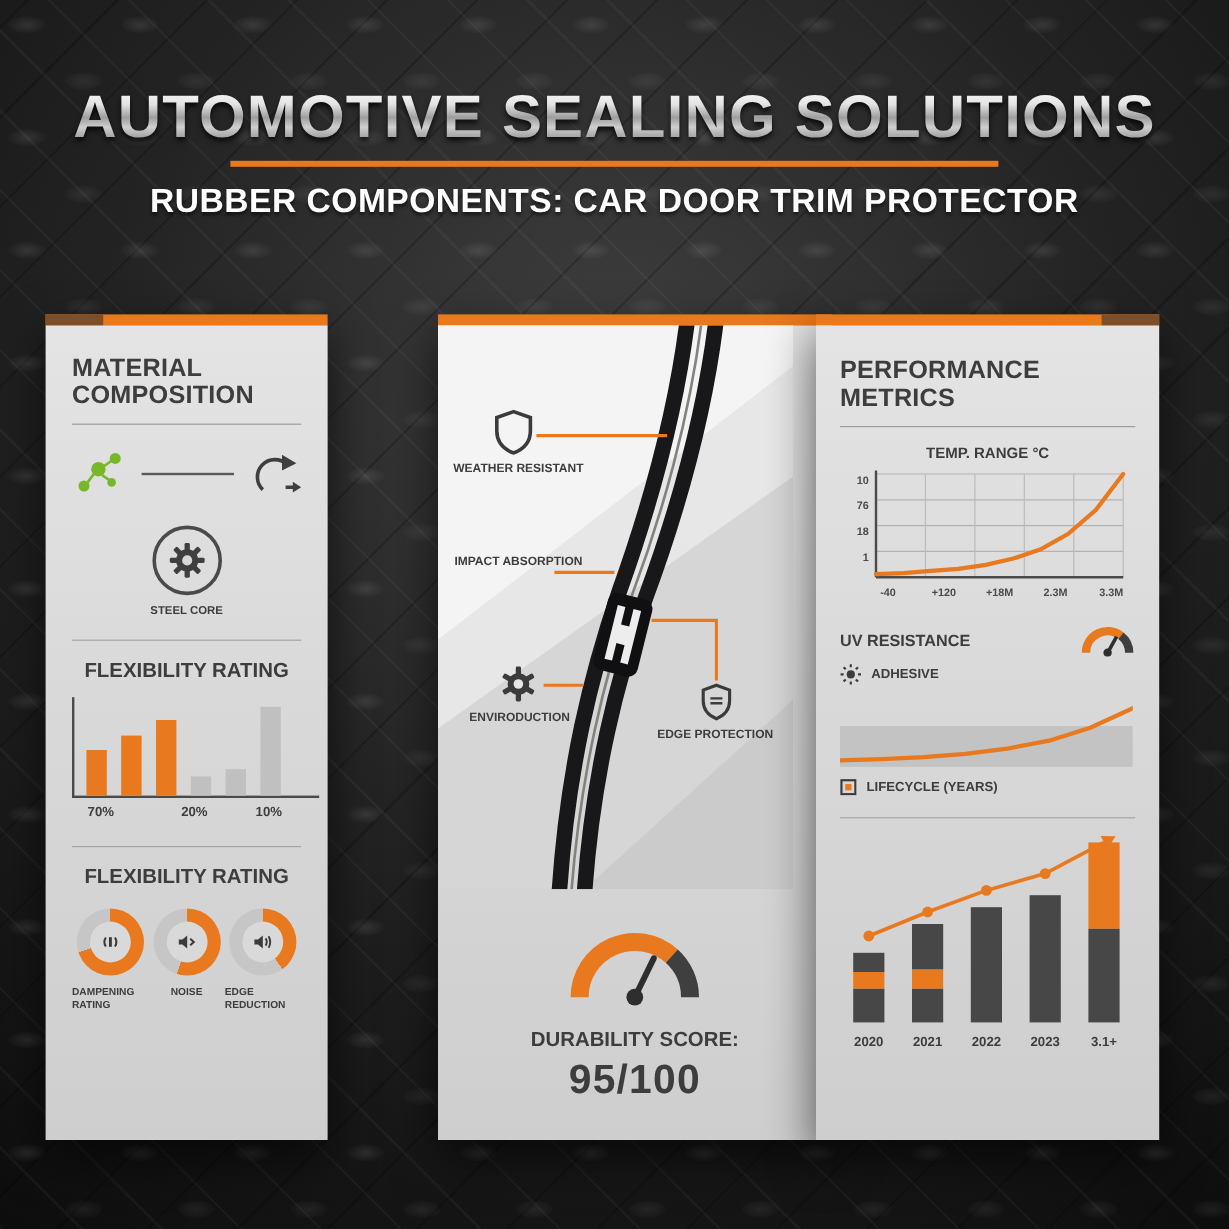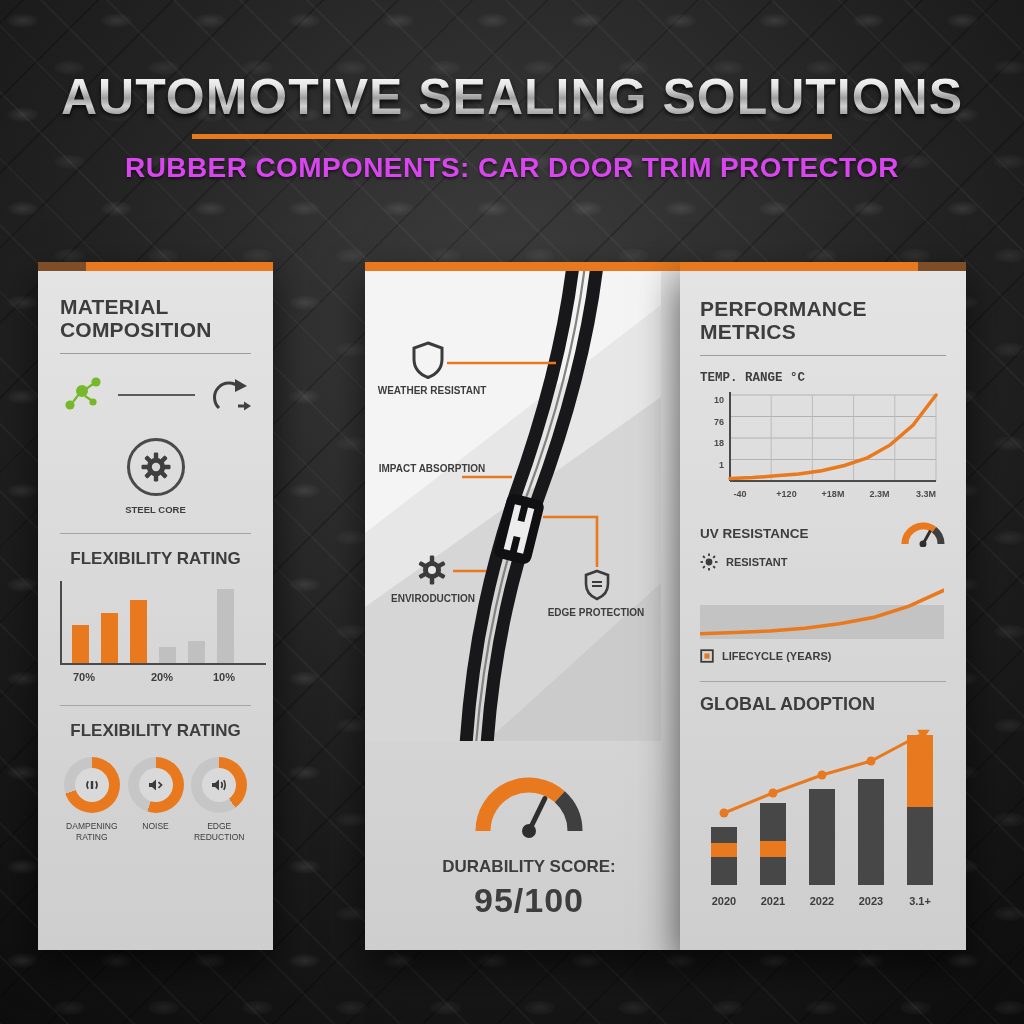--- a/index.html
+++ b/index.html
@@ -22,21 +22,21 @@
 
   
   .hdr{ position:absolute; left:0; right:0; top:72px; text-align:center; }
   .big-title{
     margin:0; font-size:50px; font-weight:800; letter-spacing:1px; line-height:1;
     background:linear-gradient(180deg,#ffffff 0%,#e3e3e3 30%,#9e9e9e 52%,#cfcfcf 68%,#7b7b7b 100%);
     -webkit-background-clip:text; background-clip:text; color:transparent;
     filter:drop-shadow(0 3px 2px rgba(0,0,0,0.75));
   }
   .title-rule{ width:640px; height:5px; margin:12px auto 13px; background:var(--accent); }
-  .sub-title{ margin:0; font-size:28px; font-weight:800; letter-spacing:0.4px; color:#d946ef;
+  .sub-title{ margin:0; font-size:28px; font-weight:800; letter-spacing:0.4px; color:#ffffff;
     text-shadow:0 2px 3px rgba(0,0,0,0.55); }
 
   
   .panel{
     position:absolute; top:262px; height:688px;
     background:linear-gradient(180deg,#e4e4e4 0%,#d7d7d7 55%,#cecece 100%);
     border-top:9px solid var(--accent);
     box-shadow:0 16px 38px rgba(0,0,0,0.65);
   }
   #panel-left { left:38px;  width:235px; padding:24px 22px 0; }
@@ -66,37 +66,37 @@
   .fbar{ width:17px; }
   .flex-ticks{ position:relative; height:16px; margin-top:6px; font-size:11px; font-weight:800; }
   .flex-ticks span{ position:absolute; width:44px; text-align:center; }
   .tick-0{ left:2px; } .tick-1{ left:80px; } .tick-2{ left:142px; }
 
   .donut-row{ display:flex; margin-top:16px; }
   .donut-item{ flex:1; display:flex; flex-direction:column; align-items:center; gap:8px; }
   .donut{ width:56px; height:56px; border-radius:50%; display:flex; align-items:center; justify-content:center; }
   .donut-hole{ width:34px; height:34px; border-radius:50%; background:#d9d9d9;
     display:flex; align-items:center; justify-content:center; }
-  .donut-label{ font-size:8.5px; font-weight:400; text-align:center; max-width:84px; line-height:1.25; }
+  .donut-label{ font-size:8.5px; font-weight:700; text-align:left; max-width:84px; line-height:1.25; }
 
   
   .trim-graphic{ position:relative; width:296px; height:470px; overflow:hidden; }
   .co-icon{ position:absolute; }
   .co-label{ position:absolute; font-size:10px; font-weight:800; text-align:center; line-height:1.25; }
   #co1-icon{ left:46px; top:70px; }  #co1-label{ left:8px;  top:114px; width:118px; }
   #co2-label{ left:12px; top:192px; width:110px; }
   #co3-icon{ left:52px; top:284px; } #co3-label{ left:10px; top:322px; width:116px; }
   #co4-icon{ left:218px; top:298px; } #co4-label{ left:176px; top:336px; width:110px; }
   .durability{ text-align:center; margin-top:28px; }
   #dur-gauge{ margin:0 auto; }
   .dur-label{ font-size:17px; font-weight:800; margin-top:16px; }
   .dur-value{ font-size:34px; font-weight:800; margin-top:4px; letter-spacing:1px;text-align:center; }
 
   
-  .chart-title{ font-size:12.5px; font-weight:800; margin-top:15px;font-family:Liberation Mono, monospace; }
+  .chart-title{ text-align:center; font-size:12.5px; font-weight:800; margin-top:15px; }
   #temp-chart{ margin-top:4px; }
   .uv-row{ display:flex; align-items:center; justify-content:space-between; margin-top:12px; }
   .uv-label{ font-size:13.5px; font-weight:800; }
   .excellent-row{ display:flex; align-items:center; gap:8px; margin-top:6px; font-size:11px; font-weight:800; }
   #uv-area{ margin-top:8px; }
   .lifecycle-row{ display:flex; align-items:center; gap:8px; margin-top:8px; font-size:11px; font-weight:800; }
   .adoption-title{ font-size:18px; font-weight:800; margin-top:12px; }
   #adoption-chart{ margin-top:6px; }
 </style>
 </head>
@@ -335,39 +335,38 @@
         <line x1="9" y1="0.5" x2="9" y2="3"></line>
           <line x1="9" y1="15" x2="9" y2="17.5"></line>
         <line x1="0.5" y1="9" x2="3" y2="9"></line>
           <line x1="15" y1="9" x2="17.5" y2="9"></line>
         <line x1="3" y1="3" x2="4.8" y2="4.8"></line>
           <line x1="13.2" y1="13.2" x2="15" y2="15"></line>
         <line x1="3" y1="15" x2="4.8" y2="13.2"></line>
           <line x1="13.2" y1="4.8" x2="15" y2="3"></line>
       </g>
     </svg>
-    <span>RESISTANT</span>
+    <span>ADHESIVE</span>
   </div>
 
   <svg id="uv-area" width="244" height="62" viewBox="0 0 244 62">
       <rect x="0" y="26" width="244" height="34" fill="#c3c3c3"></rect>
       <polyline points="0.0,54.7 34.9,53.6 69.7,52.0 104.6,49.2 139.4,44.8 174.3,38.2 209.1,27.2 244.0,11.2" fill="none" stroke="#E8791E" stroke-width="3.5" stroke-linecap="round"></polyline>
     </svg>
 
   <div class="lifecycle-row">
     <svg width="14" height="14" viewBox="0 0 14 14">
       <rect x="1.2" y="1.2" width="11.6" height="11.6" fill="none" stroke="#3b3b3b" stroke-width="1.8"></rect>
       <rect x="4.4" y="4.4" width="5.2" height="5.2" style="fill:var(--accent)"></rect>
     </svg>
     <span>LIFECYCLE (YEARS)</span>
   </div>
 
   <div class="divider"></div>
 
-  <div class="adoption-title">GLOBAL ADOPTION</div>
   <svg id="adoption-chart" width="244" height="192" viewBox="0 0 244 192">
       <rect x="11" y="106" width="26" height="16" fill="#474747"></rect>
       <rect x="11" y="122" width="26" height="14" fill="#E8791E"></rect>
       <rect x="11" y="136" width="26" height="28" fill="#474747"></rect>
       <rect x="60" y="82" width="26" height="38" fill="#474747"></rect>
       <rect x="60" y="120" width="26" height="16" fill="#E8791E"></rect>
       <rect x="60" y="136" width="26" height="28" fill="#474747"></rect>
       <rect x="109" y="68" width="26" height="96" fill="#474747"></rect>
       <rect x="158" y="58" width="26" height="106" fill="#474747"></rect>
       <rect x="207" y="14" width="26" height="72" fill="#E8791E"></rect>

